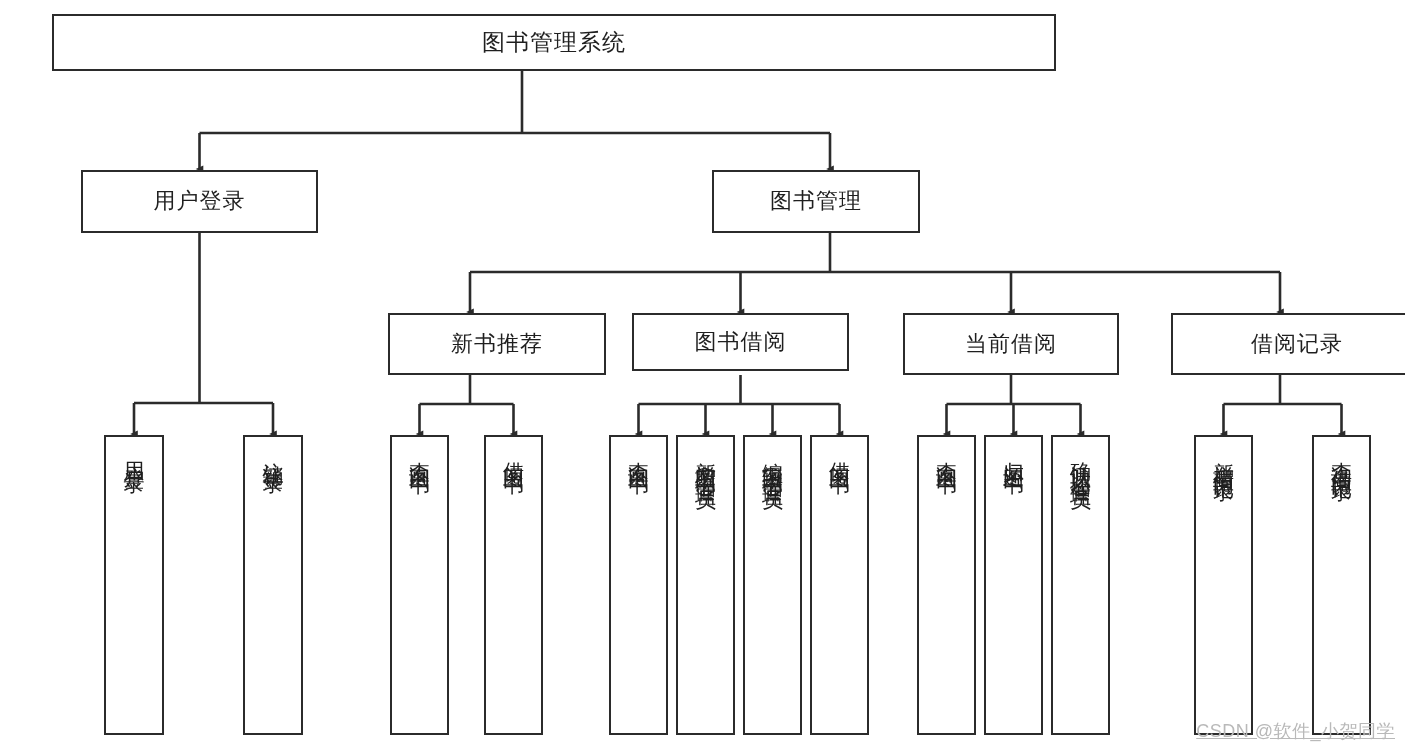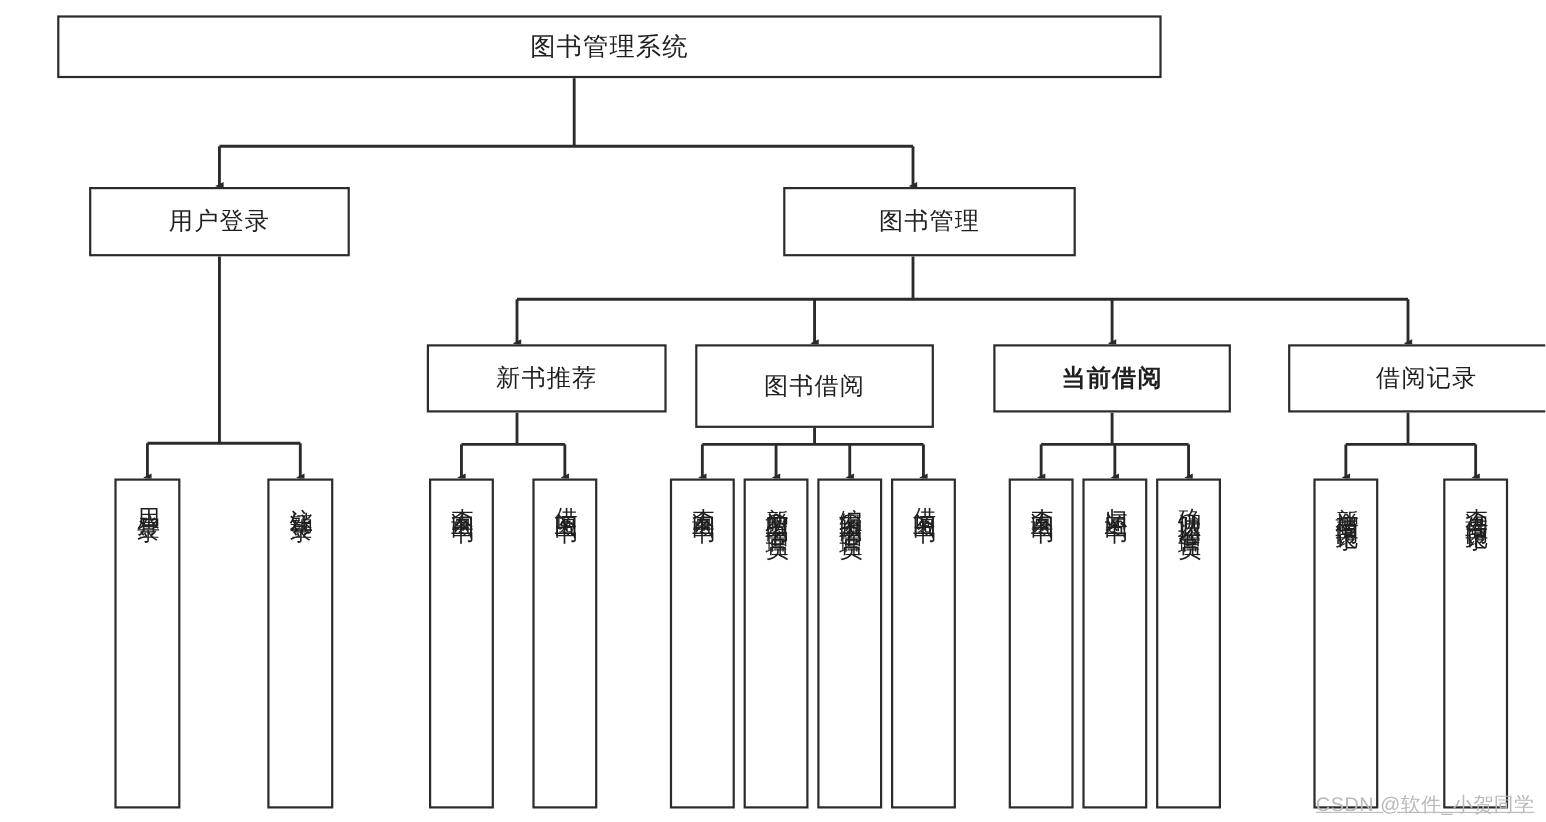--- a/index.html
+++ b/index.html
@@ -127,31 +127,31 @@
       </g>
   </svg>
 
   <div class="node node-h node-root" style="left:20px;top:14px;width:1004px;height:57px;margin-left:32px;">
     <span class="node-label">图书管理系统</span>
   </div>
 
   <div class="node node-h" style="left:81px;top:170px;width:237px;height:63px;">
     <span class="node-label">用户登录</span>
   </div>
-  <div class="node node-h" style="left:712px;top:170px;width:266px;height:63px;">
+  <div class="node node-h" style="left:712px;top:170px;width:208px;height:63px;">
     <span class="node-label">图书管理</span>
   </div>
 
   <div class="node node-h" style="left:378px;top:313px;width:218px;height:62px;margin-left:10px;">
     <span class="node-label">新书推荐</span>
   </div>
-  <div class="node node-h" style="left:632px;top:313px;width:217px;height:76px;">
+  <div class="node node-h" style="left:632px;top:313px;width:217px;height:58px;">
     <span class="node-label">图书借阅</span>
   </div>
-  <div class="node node-h" style="left:903px;top:313px;width:216px;height:62px;font-weight:bold;">
+  <div class="node node-h" style="left:903px;top:313px;width:216px;height:62px;">
     <span class="node-label">当前借阅</span>
   </div>
   <div class="node node-h" style="left:1171px;top:313px;width:252px;height:62px;">
     <span class="node-label">借阅记录</span>
   </div>
 
   <div class="node node-v" style="left:104px;top:435px;width:60px;height:300px;">
     <span class="node-label">用户登录</span>
   </div>
   <div class="node node-v" style="left:243px;top:435px;width:60px;height:300px;">

